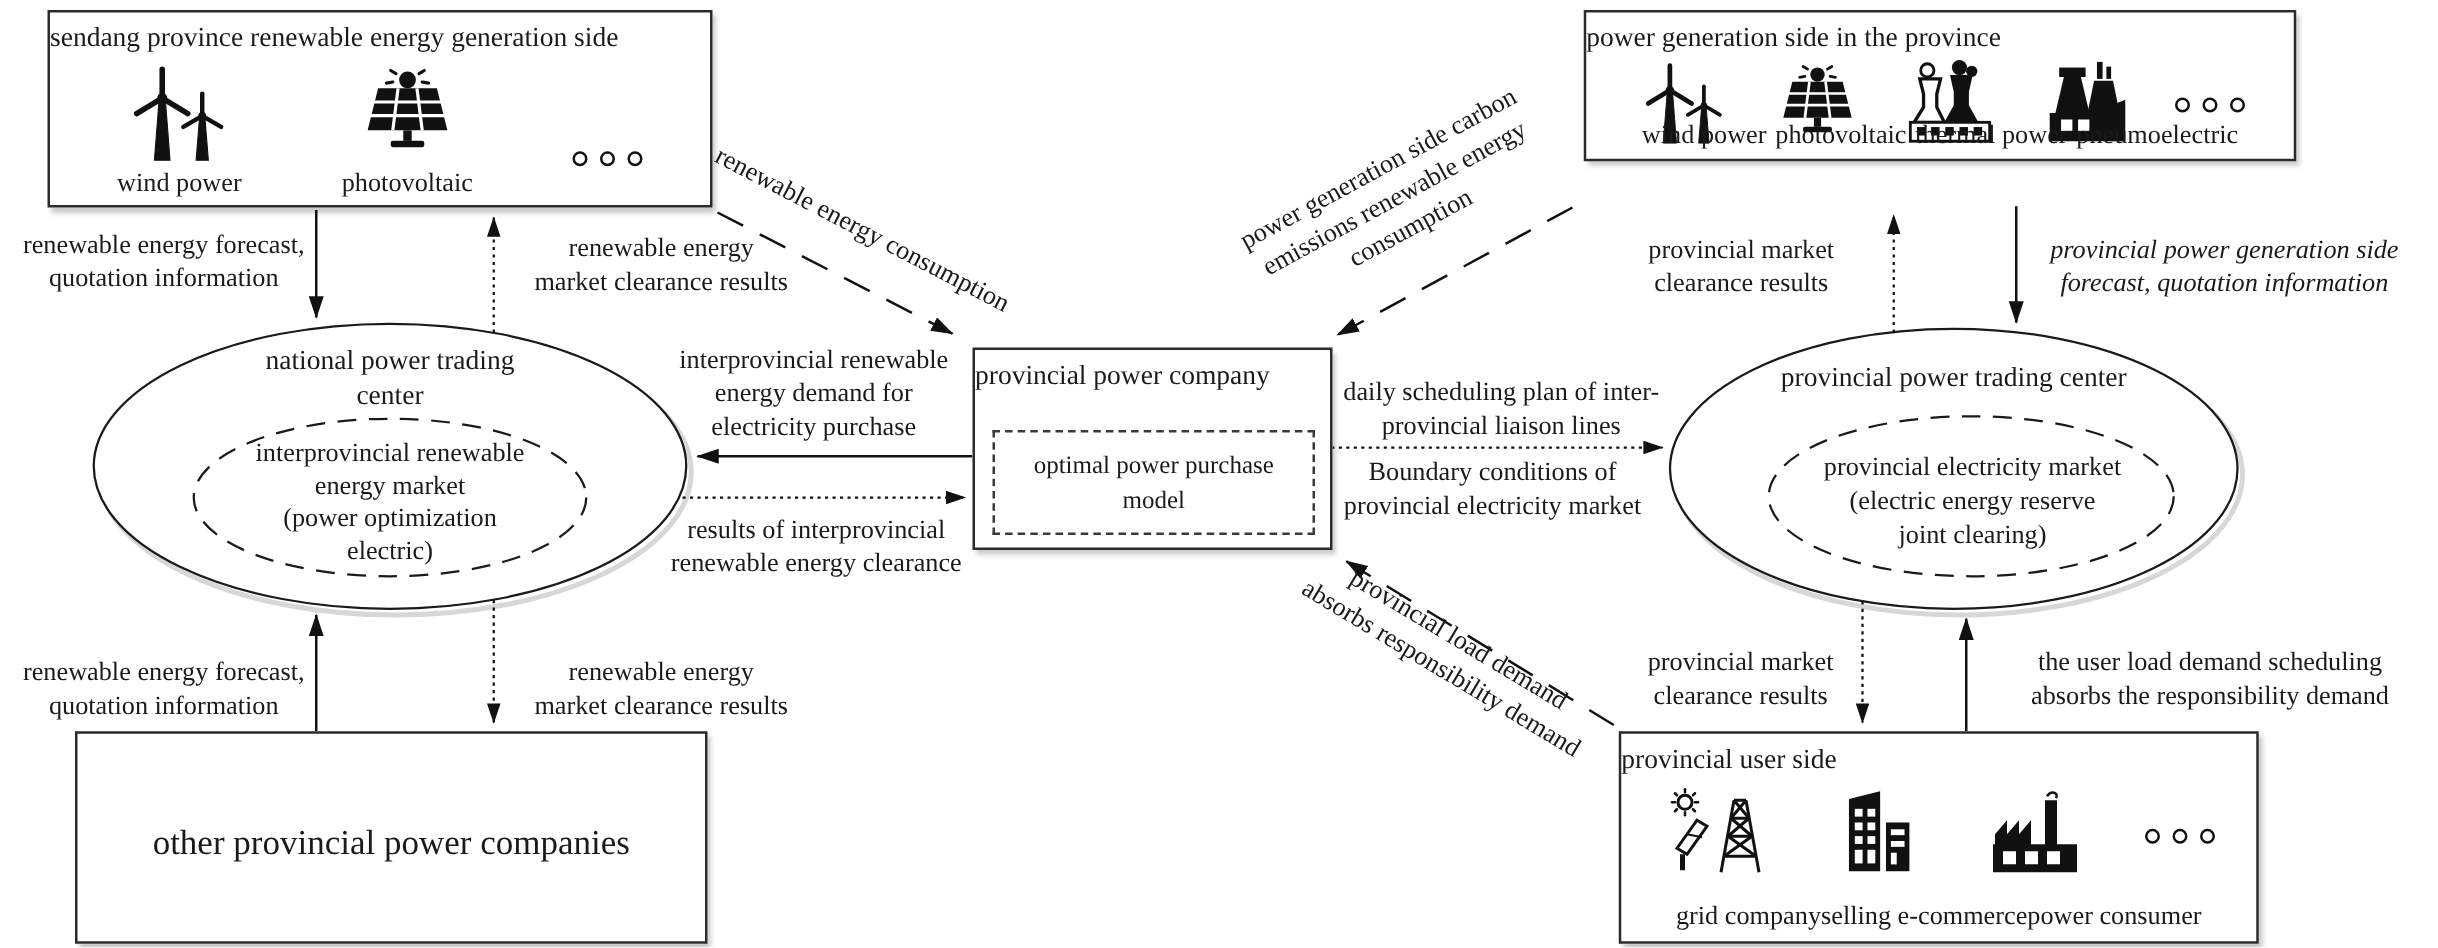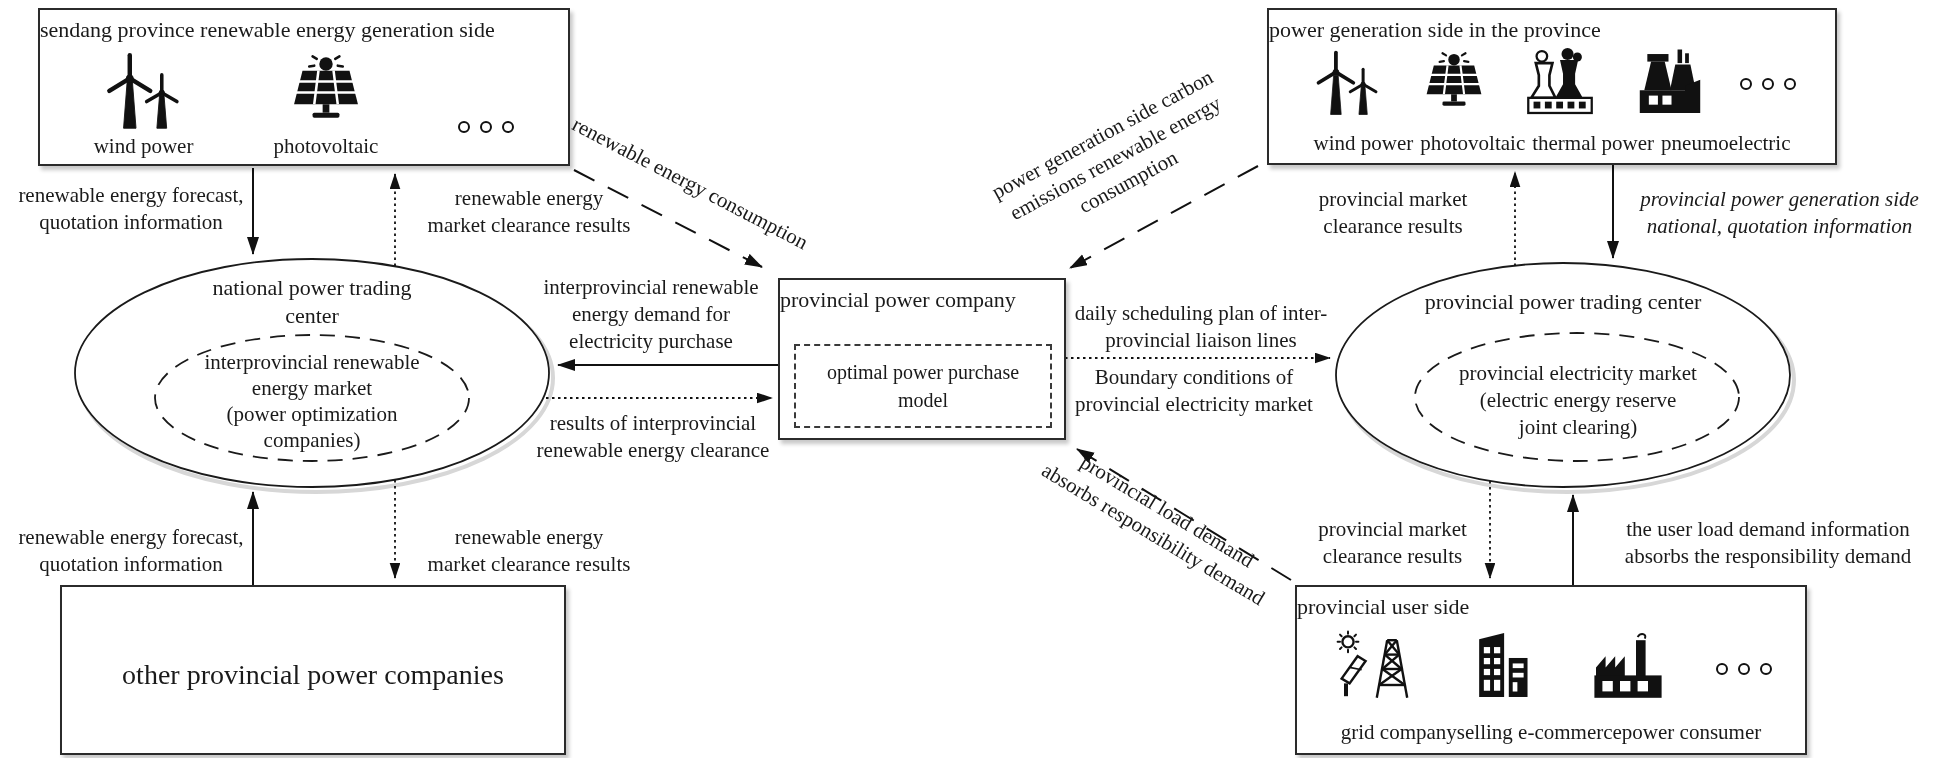--- a/index.html
+++ b/index.html
@@ -114,21 +114,21 @@
         <div class="icap">photovoltaic</div>
       </div>
       <div class="dots">
           <span class="dot"></span>
           <span class="dot"></span>
           <span class="dot"></span>
         </div>
     </div>
   </div>
 
-  <div class="box" style="left:1267px;top:8px;width:570px;height:157px;">
+  <div class="box" style="left:1267px;top:8px;width:570px;height:121px;">
     <div class="box-title">power generation side in the province</div>
     <div class="iconrow" style="top:38px;gap:30px;">
       <svg class="icon" width="80" height="68" viewBox="0 0 100 90">
         <g stroke="#111" fill="#111">
           <polygon points="31,36 37,36 41,88 27,88"></polygon>
           <g stroke-width="5" stroke-linecap="round">
               <line x1="34" y1="32" x2="34" y2="6"></line>
               <line x1="34" y1="32" x2="11" y2="46"></line>
               <line x1="34" y1="32" x2="57" y2="46"></line>
             </g>
@@ -291,21 +291,21 @@
   </div>
 
   <div class="etext" style="left:181px;top:274px;width:262px;font-size:22px;line-height:28px;">
     <div>national power trading</div>
     <div>center</div>
   </div>
   <div class="etext" style="left:181px;top:349px;width:262px;">
     <div>interprovincial renewable</div>
     <div>energy market</div>
     <div>(power optimization</div>
-    <div>companies)</div>
+    <div>electric)</div>
   </div>
   <div class="etext" style="left:1413px;top:289px;width:300px;font-size:22px;">
     <div>provincial power trading center</div>
   </div>
   <div class="etext" style="left:1418px;top:360px;width:320px;line-height:27px;">
     <div>provincial electricity market</div>
     <div>(electric energy reserve</div>
     <div>joint clearing)</div>
   </div>
 
@@ -353,24 +353,24 @@
   <div class="lbl" style="left:1060px;top:364px;width:268px;">
     <div>Boundary conditions of</div>
     <div>provincial electricity market</div>
   </div>
   <div class="lbl" style="left:1288px;top:186px;width:210px;">
     <div>provincial market</div>
     <div>clearance results</div>
   </div>
   <div class="lbl" style="left:1622px;top:186px;width:315px;font-style:italic;">
     <div>provincial power generation side</div>
-    <div>national, quotation information</div>
+    <div>forecast, quotation information</div>
   </div>
   <div class="lbl" style="left:1290px;top:516px;width:205px;">
     <div>provincial market</div>
     <div>clearance results</div>
   </div>
   <div class="lbl" style="left:1598px;top:516px;width:340px;">
-    <div>the user load demand information</div>
+    <div>the user load demand scheduling</div>
     <div>absorbs the responsibility demand</div>
   </div>
 
 </div>
 
 </body></html>

